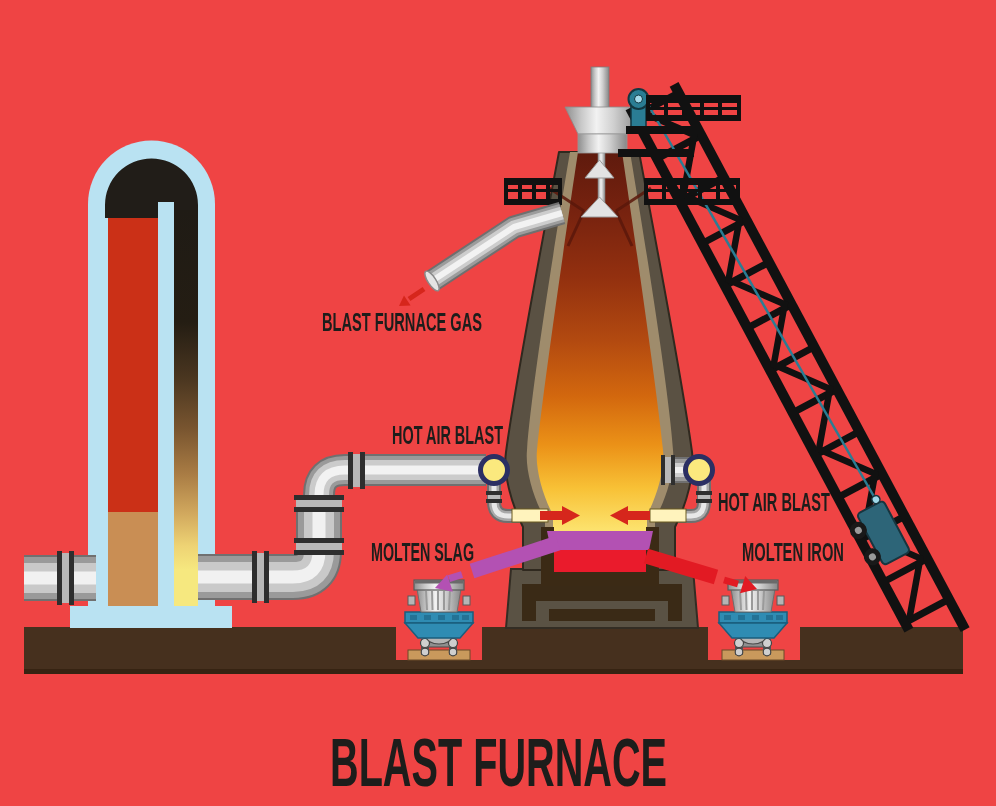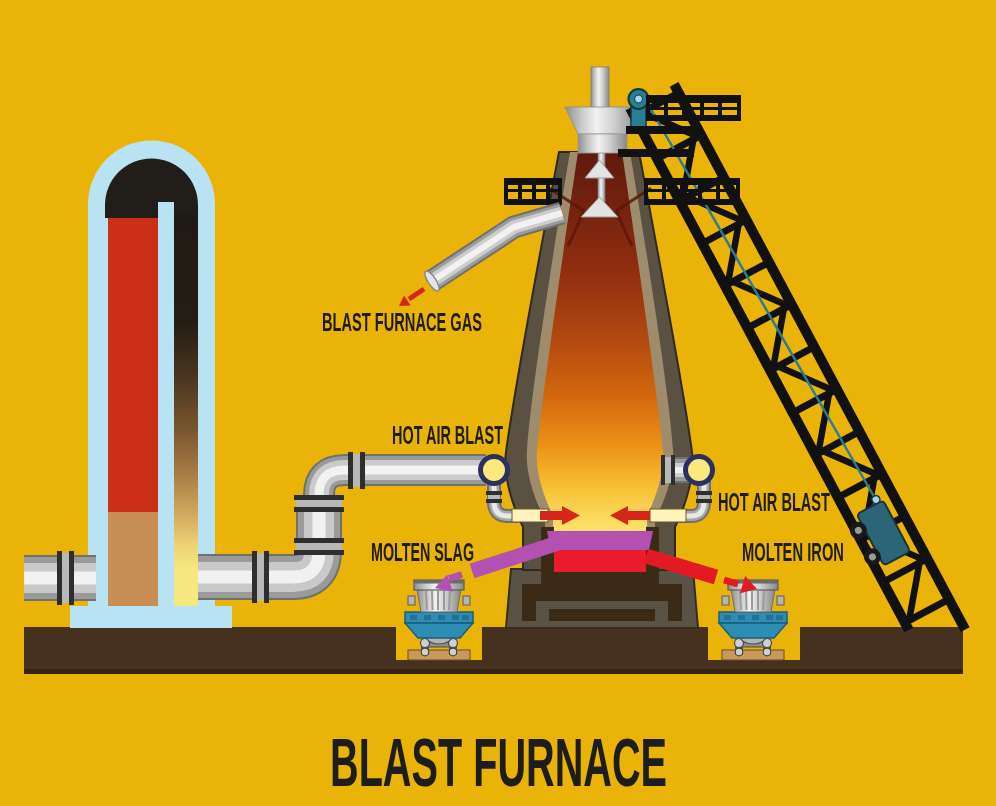--- a/index.html
+++ b/index.html
@@ -1,16 +1,16 @@
 <!DOCTYPE html>
 <html><head>
 <meta charset="utf-8">
 <style>
   html,body{margin:0;padding:0;background:#ffffff;}
-  .stage{position:relative;width:996px;height:806px;background:#eab308;overflow:hidden;
+  .stage{position:relative;width:996px;height:806px;background:#ef4444;overflow:hidden;
          font-family:"Liberation Sans", sans-serif;}
   svg{position:absolute;left:0;top:0;}
   text{font-family:"Liberation Sans", sans-serif;font-weight:bold;fill:#1d1d1b;}
 </style>
 </head>
 <body>
 
 <div class="stage">
 <svg width="996" height="806" viewBox="0 0 996 806">
   <defs>

